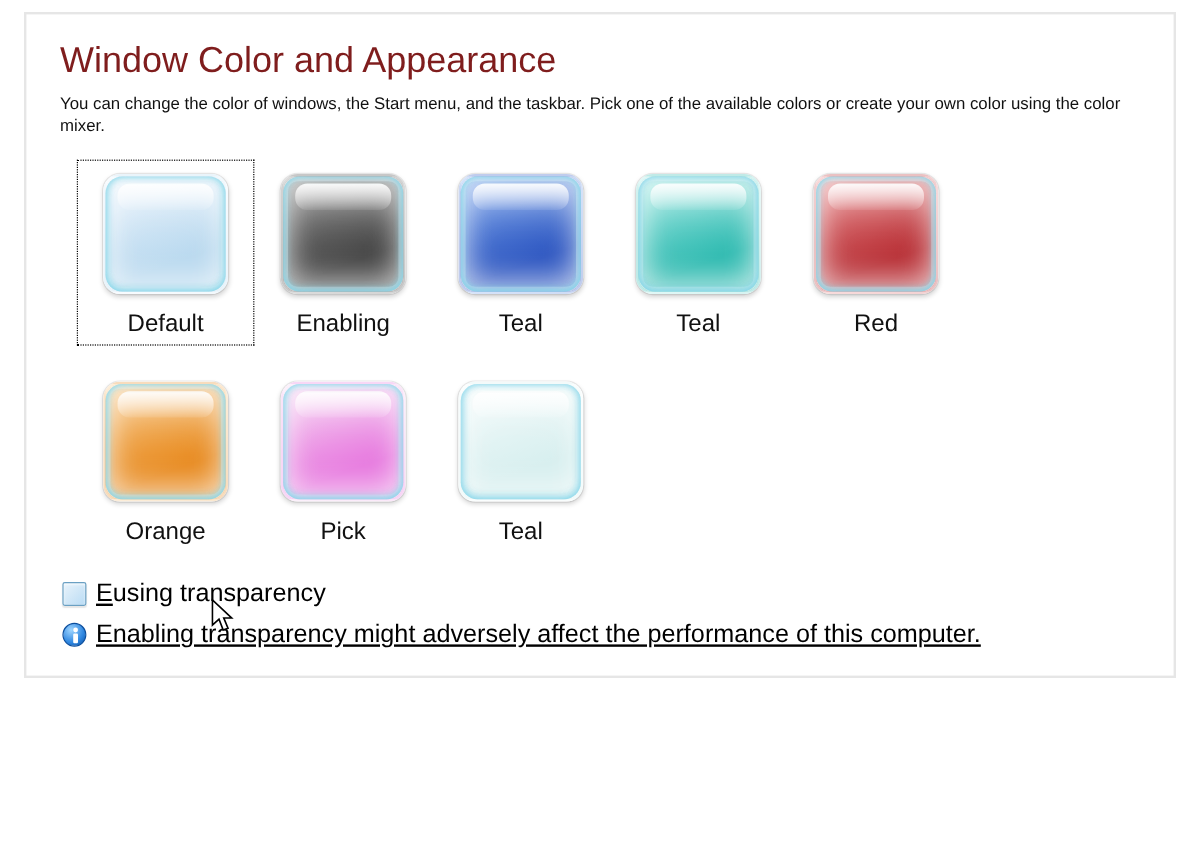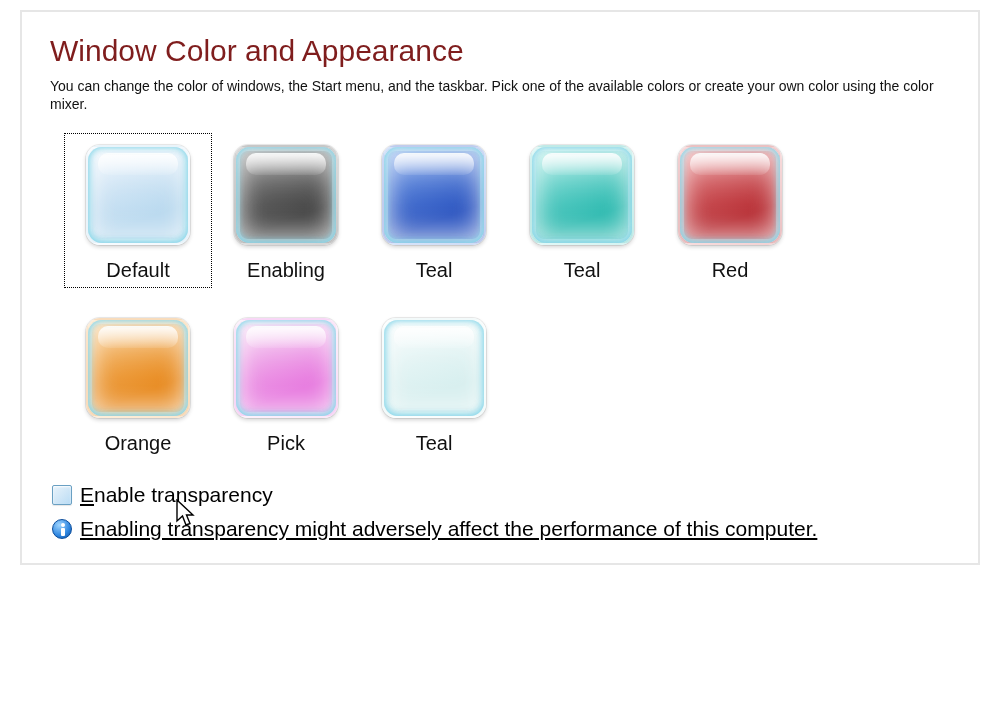--- a/index.html
+++ b/index.html
@@ -208,21 +208,21 @@
       <div class="swatch-item">
         <div class="swatch-wrap">
           <div class="swatch" style="background: linear-gradient(160deg, rgb(244, 251, 251) 0%, rgb(215, 239, 239) 70%);"></div>
         </div>
         <div class="swatch-label">Teal</div>
       </div>
     </div>
 
   <div class="row-check">
     <span class="checkbox"></span>
-    <span><span class="underlined-letter">E</span><span>nable transparency</span></span>
+    <span><span class="underlined-letter">E</span><span>using transparency</span></span>
     <span class="cursor">
       <svg width="22" height="30" viewBox="0 0 22 30">
         <path d="M1 1 L1 22 L6.5 17 L10 26 L14 24.5 L10.5 16 L17 16 Z" fill="#ffffff" stroke="#000" stroke-width="1.4"></path>
       </svg>
     </span>
   </div>
 
   <div class="row-info">
     <span class="info-icon"></span>
     <span>Enabling transparency might adversely affect the performance of this computer.</span>

